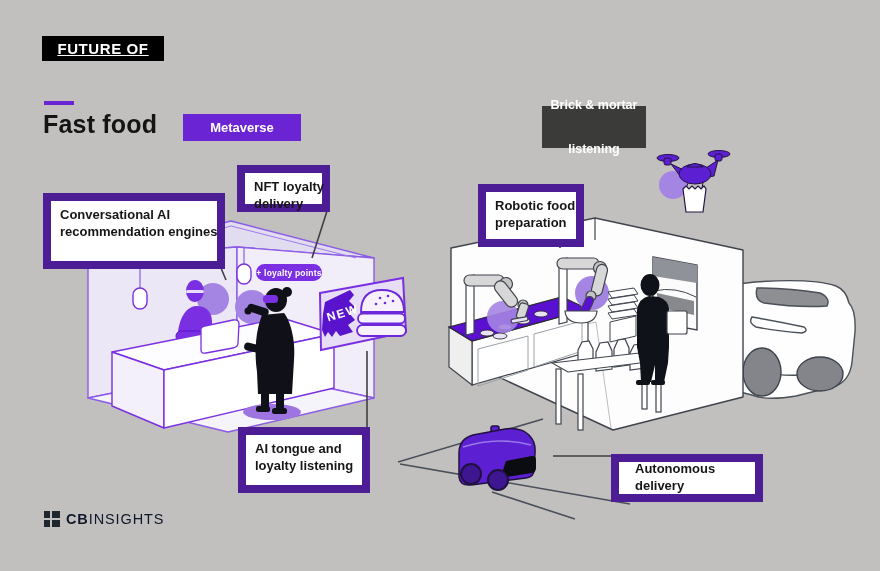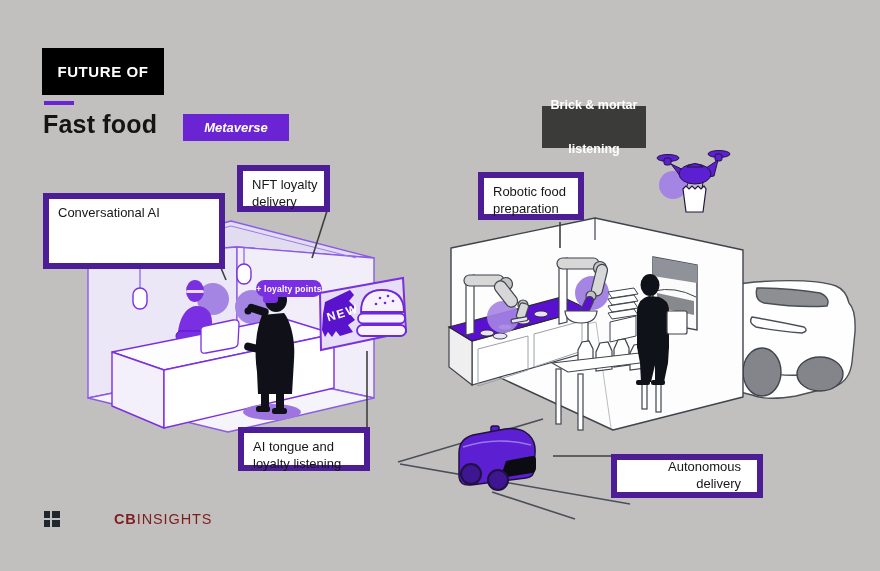--- a/index.html
+++ b/index.html
@@ -19,38 +19,38 @@
   .title-underline{background:#6b24d4;}
   .badge-purple{
     background:#6b24d4;color:#fff;font-weight:bold;font-size:13px;
     display:flex;align-items:center;justify-content:center;
   }
   .badge-dark{
     background:#3b3b39;color:#fff;font-weight:bold;font-size:12.5px;line-height:1.3;
     display:flex;flex-direction:column;align-items:center;justify-content:center;text-align:center;
   }
   .callout{
-    background:#fff;border:6px solid #4c1d95;color:#161616;
-    font-size:13px;font-weight:normal;line-height:1.28;
+    background:#fff;border:8px solid #4c1d95;color:#161616;
+    font-size:13px;font-weight:bold;line-height:1.28;
     padding:6px 9px;
   }
   .callout .ln{display:block;white-space:nowrap;}
-  .callout.center{display:flex;align-items:center;justify-content:center;padding:16px;text-align:right;}
+  .callout.center{display:flex;align-items:center;justify-content:center;padding:16px;}
   .pill{
     background:#7a2fe2;color:#fff;font-weight:bold;font-size:8.5px;letter-spacing:.2px;
     border-radius:9px;display:flex;align-items:center;justify-content:center;white-space:nowrap;
   }
   .new-sign{
     color:#fff;font-weight:bold;font-size:12px;letter-spacing:1.5px;
     transform:rotate(-17deg);transform-origin:center;
   }
   .brand{display:flex;align-items:center;gap:6px;color:#20262e;}
   .brand-mark{position:relative;width:16px;height:16px;}
   .brand-mark i{position:absolute;background:#20262e;}
-  .brand-text{font-size:14.5px;letter-spacing:.9px;color:#7f1d1d;margin-left:48px;}
+  .brand-text{font-size:14.5px;letter-spacing:.9px;color:#0f172a;}
   .brand-text b{font-weight:bold;}
 </style>
 </head>
 <body>
 
 <div class="stage">
 
   <svg width="880" height="571" viewBox="0 0 880 571">
 
     <g stroke-linejoin="round">
@@ -251,55 +251,56 @@
 
     <g stroke="#3f3f3f" stroke-width="1.6">
       <line x1="216" y1="256" x2="226" y2="280"></line>
       <line x1="327" y1="211" x2="312" y2="258"></line>
       <line x1="560" y1="222" x2="560" y2="248"></line>
       <line x1="367" y1="351" x2="367" y2="427"></line>
       <line x1="553" y1="456" x2="611" y2="456"></line>
     </g>
   </svg>
 
-  <div class="abs kicker" style="left:42px;top:48px;width:122px;height:47px;">FUTURE OF</div>
+  <div class="abs kicker" style="left:42px;top:36px;width:122px;height:25px;text-decoration:underline;">FUTURE OF</div>
   <div class="abs title" style="left:43px;top:70px;">Fast food</div>
   <div class="abs title-underline" style="left:44px;top:101px;width:30px;height:4px;"></div>
 
-  <div class="abs badge-purple" style="left:183px;top:114px;width:106px;height:27px;font-style:italic;">Metaverse</div>
+  <div class="abs badge-purple" style="left:183px;top:114px;width:118px;height:27px;">Metaverse</div>
 
   <div class="abs badge-dark" style="left:542px;top:106px;width:104px;height:42px;gap:27px;">
     <span>Brick &amp; mortar</span>
     <span>listening</span>
   </div>
 
   <div class="abs callout" style="left:43px;top:193px;width:182px;height:76px;">
     <span class="ln">Conversational AI</span>
+    <span class="ln">recommendation engines</span>
   </div>
 
   <div class="abs callout" style="left:237px;top:165px;width:93px;height:47px;">
     <span class="ln">NFT loyalty</span>
     <span class="ln">delivery</span>
   </div>
 
-  <div class="abs callout" style="left:478px;top:172px;width:106px;height:48px;">
+  <div class="abs callout" style="left:478px;top:184px;width:106px;height:63px;">
     <span class="ln">Robotic food</span>
     <span class="ln">preparation</span>
   </div>
 
-  <div class="abs callout" style="left:238px;top:427px;width:132px;height:44px;">
+  <div class="abs callout" style="left:238px;top:427px;width:132px;height:66px;">
     <span class="ln">AI tongue and</span>
     <span class="ln">loyalty listening</span>
   </div>
 
   <div class="abs callout center" style="left:611px;top:454px;width:152px;height:29px;">
     <span>Autonomous delivery</span>
   </div>
 
-  <div class="abs pill" style="left:256px;top:280px;width:66px;height:17px;">+ loyalty points</div>
+  <div class="abs pill" style="left:256px;top:264px;width:66px;height:17px;">+ loyalty points</div>
 
   <div class="abs new-sign" style="left:324px;top:306px;width:38px;height:16px;text-align:center;">NEW</div>
 
   <div class="abs brand" style="left:44px;top:511px;">
     <span class="brand-mark">
       <i style="left:0;top:0;width:6px;height:7px;"></i>
       <i style="left:0;top:9px;width:6px;height:7px;"></i>
       <i style="left:8px;top:0;width:8px;height:7px;"></i>
       <i style="left:8px;top:9px;width:8px;height:7px;"></i>
     </span>

